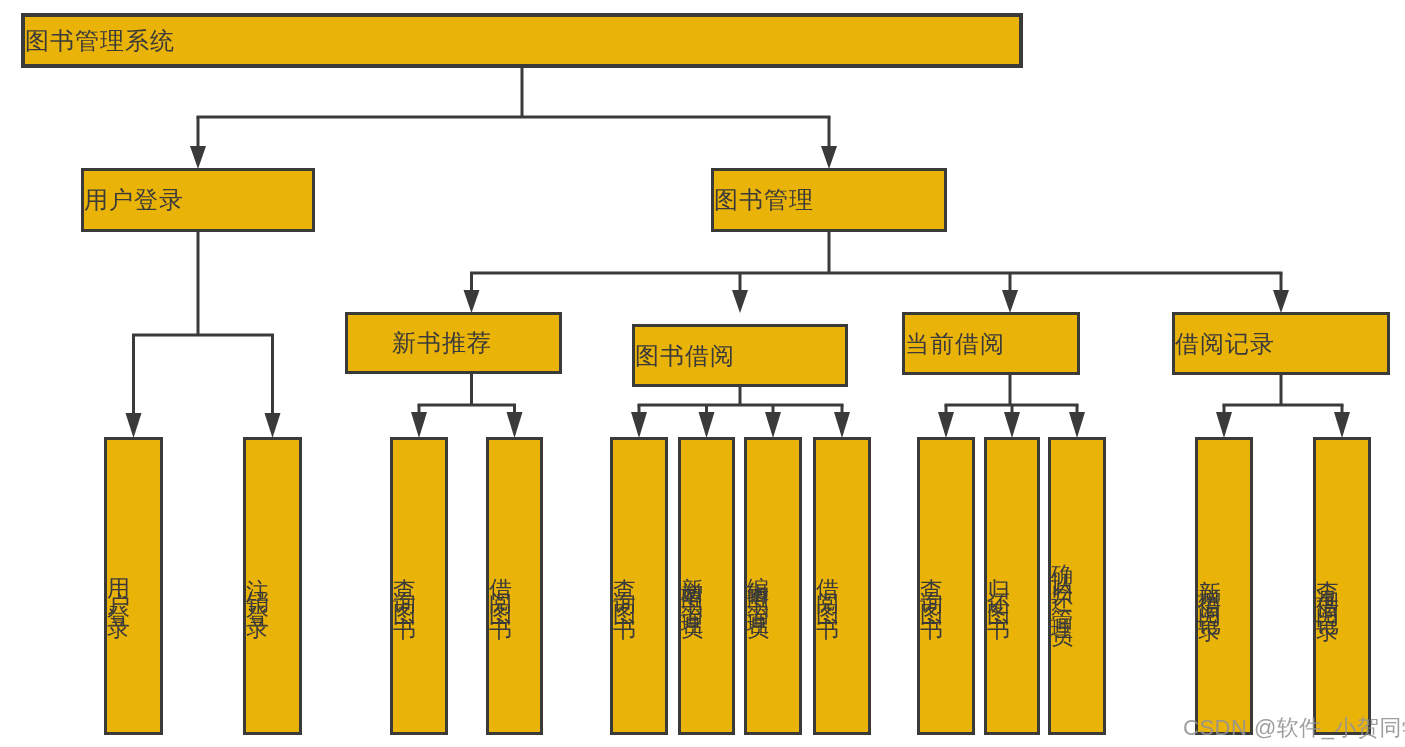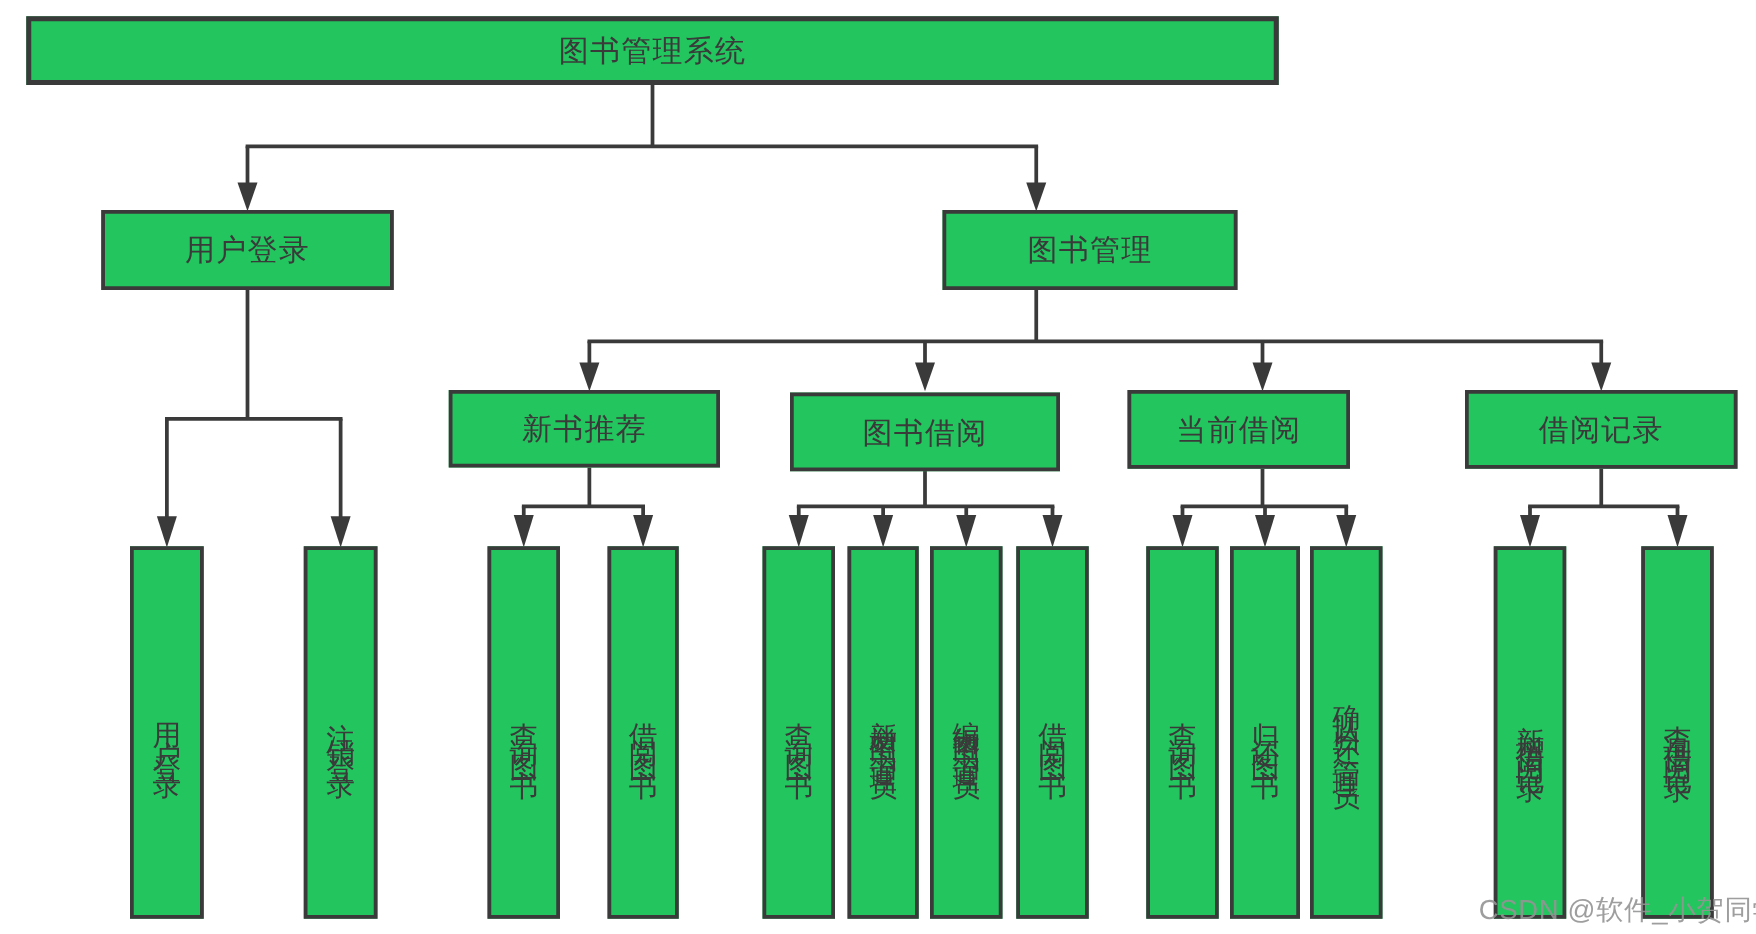--- a/index.html
+++ b/index.html
@@ -1,22 +1,22 @@
 <!DOCTYPE html>
 <html><head>
 <meta charset="utf-8">
 <style>
   html,body{margin:0;padding:0;background:#ffffff;}
   .canvas{
     position:relative;width:1405px;height:747px;background:#ffffff;
     font-family:"Liberation Sans","DejaVu Sans",sans-serif;color:#3a3a3a;overflow:hidden;
   }
   .box{
-    position:absolute;border:3px solid #3a3a3a;background:#22c55e;
-    display:flex;align-items:center;justify-content:center;
+    position:absolute;border:3px solid #3a3a3a;background:#eab308;
+    display:flex;align-items:center;
     box-sizing:border-box;z-index:2;
   }
   .hlabel{font-size:24px;letter-spacing:1px;white-space:nowrap;}
   .root .hlabel{font-size:24px;}
   .vlabel{
     writing-mode:vertical-rl;text-orientation:mixed;
     line-height:1;white-space:nowrap;
   }
   .v4{font-size:23px;letter-spacing:13px;}
   .v6{font-size:23px;letter-spacing:8px;}
@@ -111,28 +111,28 @@
     </g>
   </svg>
 
   <div class="box root" style="left:21px;top:13px;width:1002px;height:55px;border-width:4px;">
     <span class="hlabel">图书管理系统</span>
   </div>
 
   <div class="box" style="left:81px;top:168px;width:234px;height:64px;">
     <span class="hlabel">用户登录</span>
   </div>
-  <div class="box" style="left:711px;top:168px;width:236px;height:64px;margin-left:43px;">
+  <div class="box" style="left:711px;top:168px;width:236px;height:64px;">
     <span class="hlabel">图书管理</span>
   </div>
 
-  <div class="box" style="left:359px;top:312px;width:217px;height:62px;">
+  <div class="box" style="left:345px;top:312px;width:217px;height:62px;padding-left:44px;">
     <span class="hlabel">新书推荐</span>
   </div>
-  <div class="box" style="left:632px;top:314px;width:216px;height:63px;font-family:Liberation Serif, serif;">
+  <div class="box" style="left:632px;top:324px;width:216px;height:63px;font-family:Liberation Serif, serif;">
     <span class="hlabel">图书借阅</span>
   </div>
   <div class="box" style="left:902px;top:312px;width:178px;height:63px;">
     <span class="hlabel">当前借阅</span>
   </div>
   <div class="box" style="left:1172px;top:312px;width:218px;height:63px;">
     <span class="hlabel">借阅记录</span>
   </div>
 
   <div class="box" style="left:104px;top:437px;width:59px;height:298px;">

